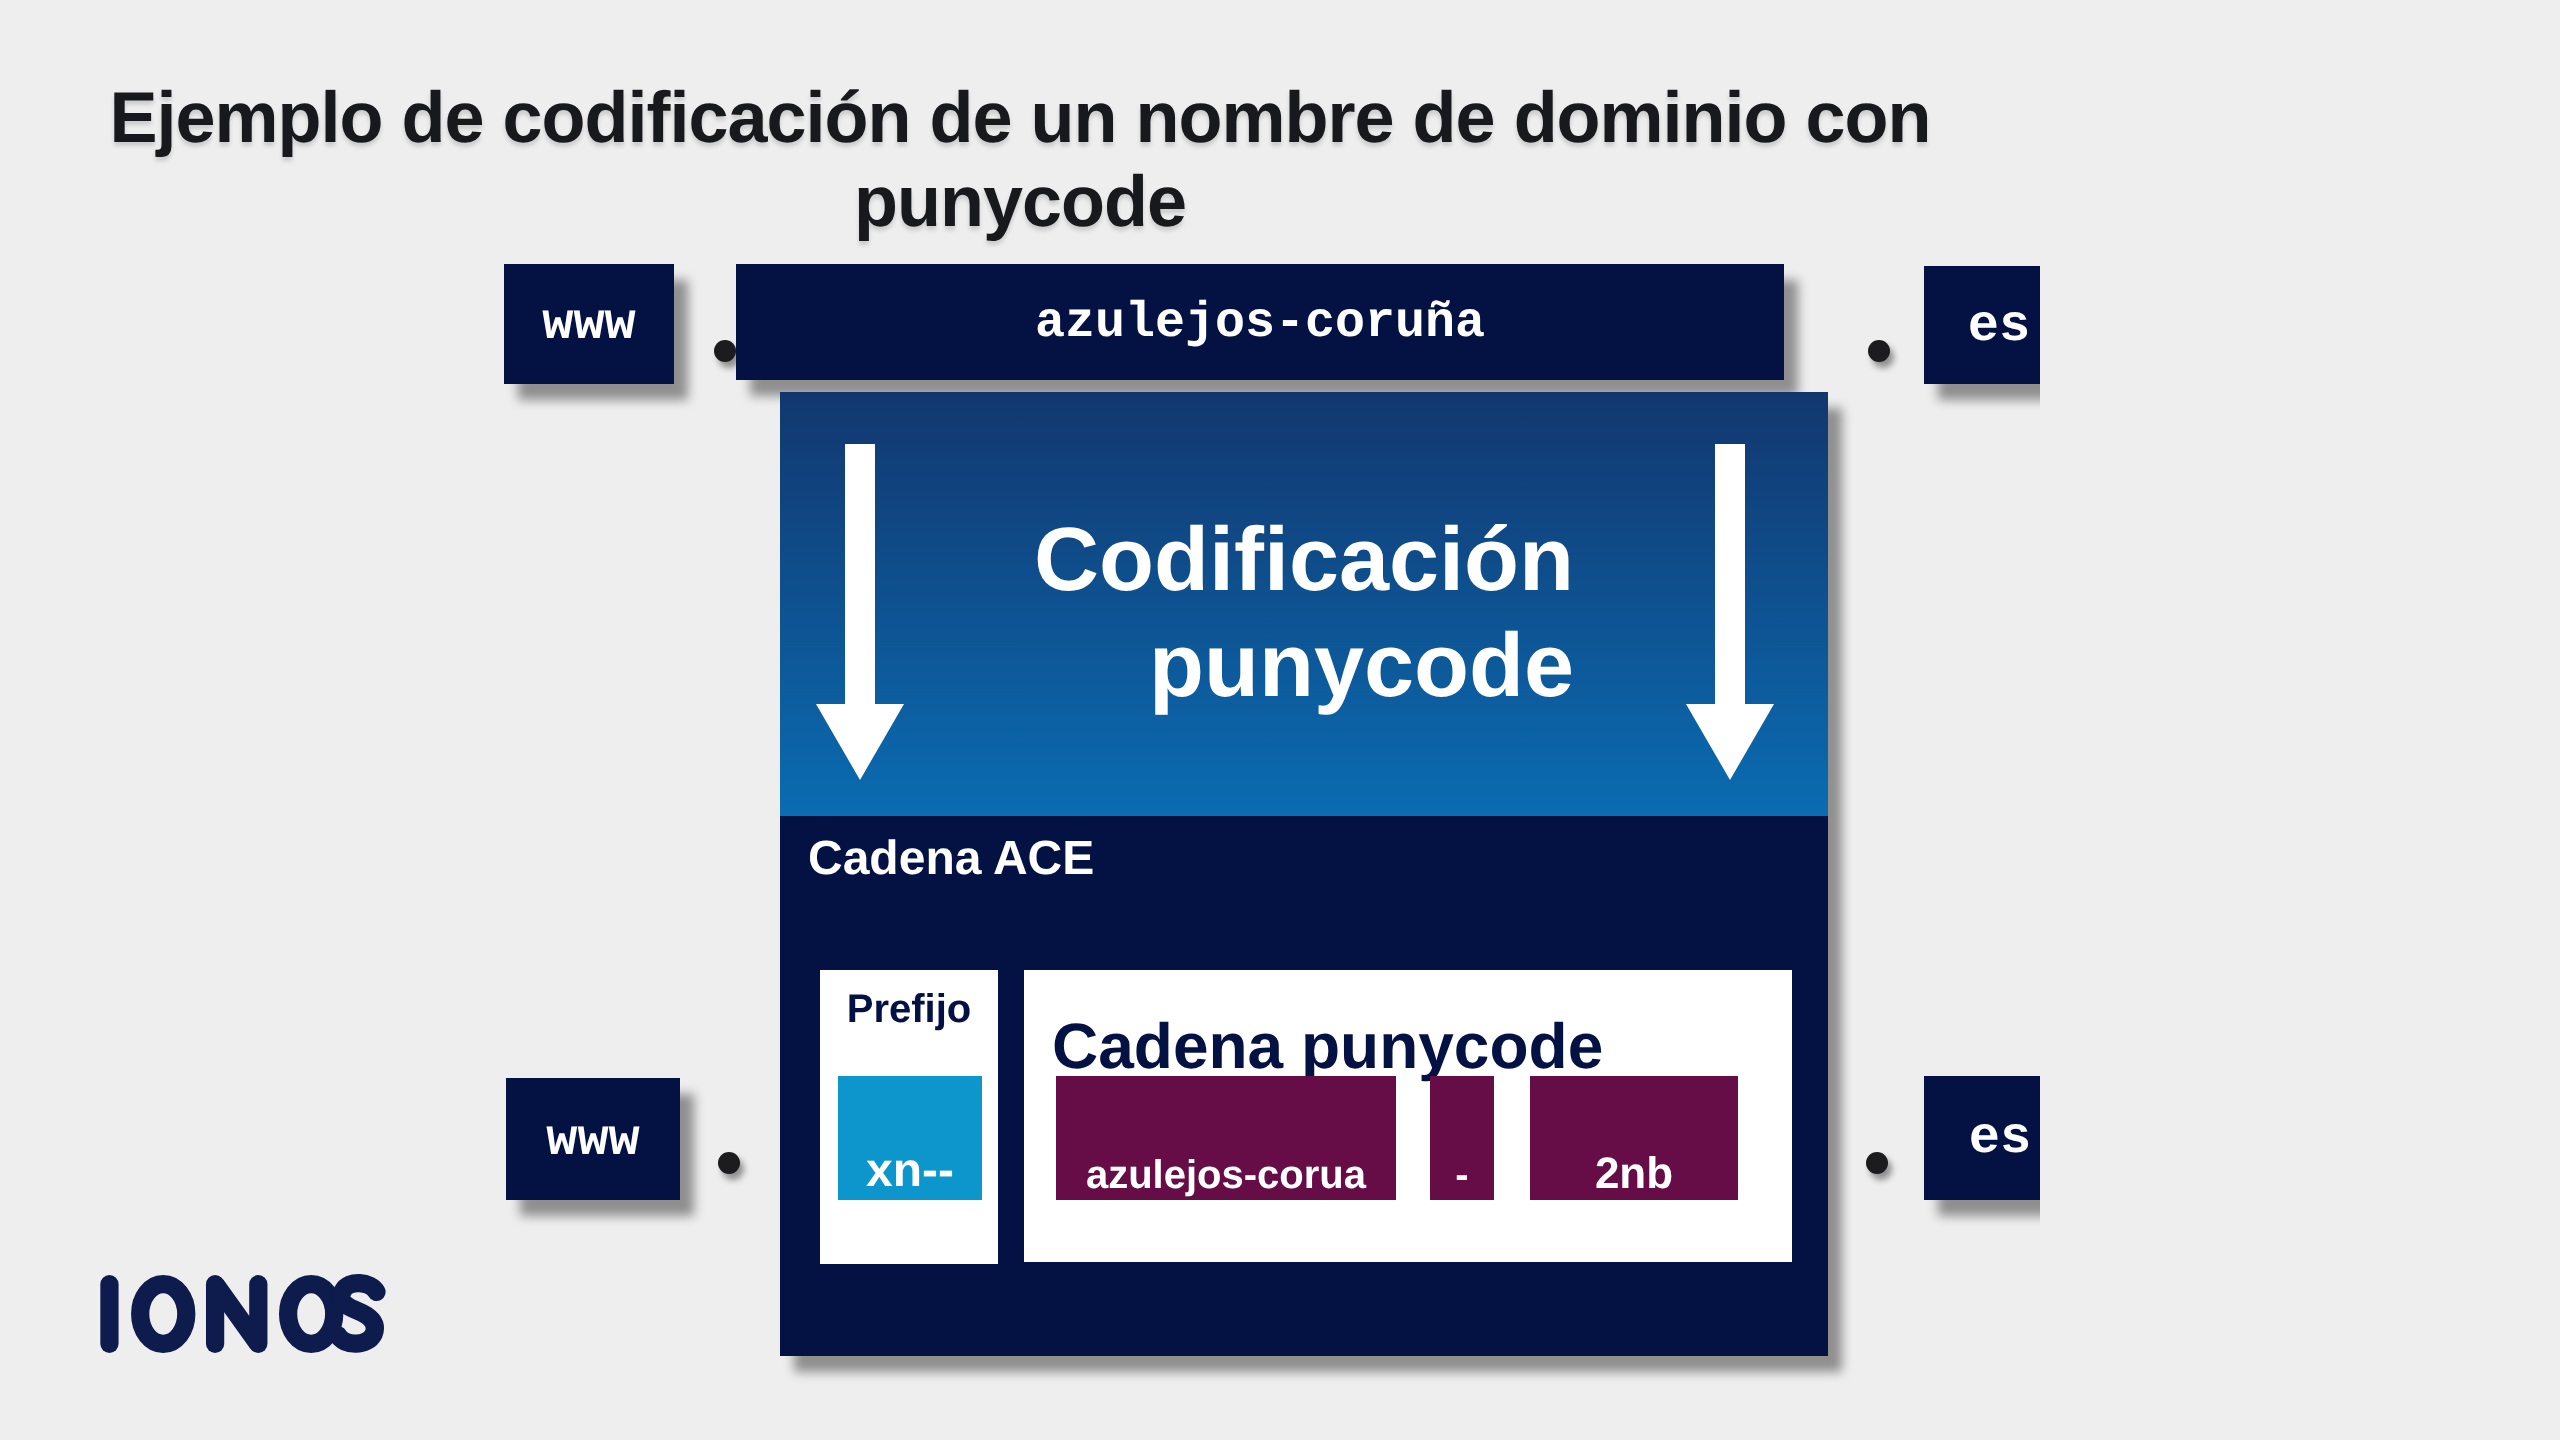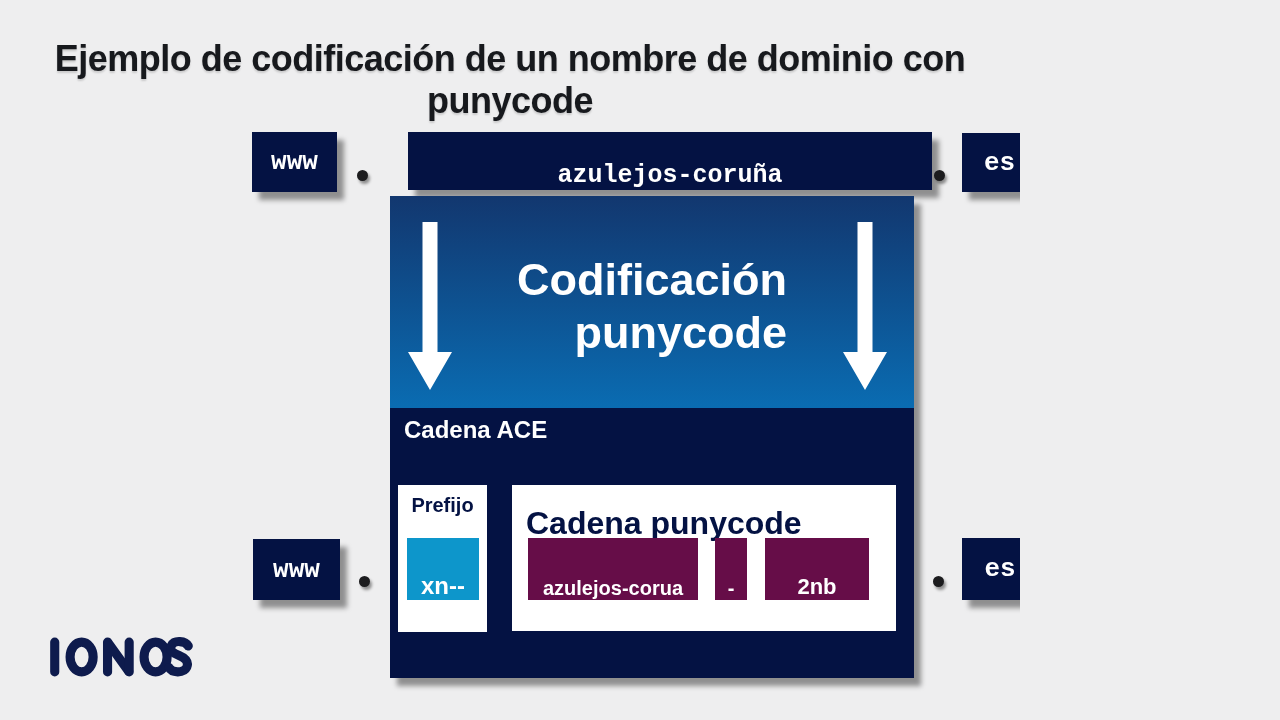--- a/index.html
+++ b/index.html
@@ -15,21 +15,21 @@
     letter-spacing:-0.5px; color:var(--title);
     text-shadow:0 2px 2px rgba(0,0,0,0.15);
   }
   .box {
     position:absolute; display:flex; align-items:center; justify-content:center;
     color:#ffffff; font-weight:bold;
     box-shadow:7px 8px 5px rgba(0,0,0,0.4);
   }
   .navy { background:var(--navy);font-family:Liberation Mono, monospace; }
   #www-top    { left:252px; top:132px; width:85px;  height:60px; font-size:26px; }
-  #domain-top { left:408px; top:132px; width:524px; height:58px; font-size:25px;align-items:flex-end; }
+  #domain-top { left:368px; top:132px; width:524px; height:58px; font-size:25px; }
   #es-top     { left:962px; top:133px; width:75px;  height:59px; font-size:26px; }
   #www-bottom { left:253px; top:539px; width:87px;  height:61px; font-size:26px; }
   #es-bottom  { left:962px; top:538px; width:76px;  height:62px; font-size:26px; }
 
   .dot {
     position:absolute; width:11px; height:11px; border-radius:50%;
     background:var(--dot); box-shadow:2px 3px 3px rgba(0,0,0,0.4);
   }
   #dot-top-left     { left:357px; top:170px; }
   #dot-top-right    { left:934px; top:170px; }
@@ -48,21 +48,21 @@
   .arrow { position:absolute; top:26px; width:44px; height:168px; }
   .arrow.left  { left:18px; }
   .arrow.right { left:453px; }
   .process-label {
     color:#ffffff; font-weight:bold; font-size:45px; line-height:1.18;
     text-align:right; margin-top:8px;
   }
   .ace-section { position:relative; width:100%; height:270px; background:var(--navy); }
   .ace-title { position:absolute; left:14px; top:8px; color:#ffffff; font-weight:bold; font-size:24px; }
   .panel { position:absolute; top:77px; background:#ffffff; }
-  .prefix-panel   { left:8px;  width:89px;  height:147px; }
+  .prefix-panel   { left:20px;  width:89px;  height:147px; }
   .punycode-panel { left:122px; width:384px; height:146px; }
   .panel-label { color:var(--navy); font-weight:bold; }
   .prefix-panel .panel-label   { text-align:center; padding-top:9px; font-size:20px; }
   .punycode-panel .panel-label { padding:20px 0 0 14px; font-size:32px; }
   .chip {
     position:absolute; top:53px; height:62px;
     display:flex; align-items:flex-end; justify-content:center;
     color:#ffffff; font-weight:bold;
   }
   .chip.cyan { left:9px;   width:72px;  background:var(--cyan);    font-size:24px; }

